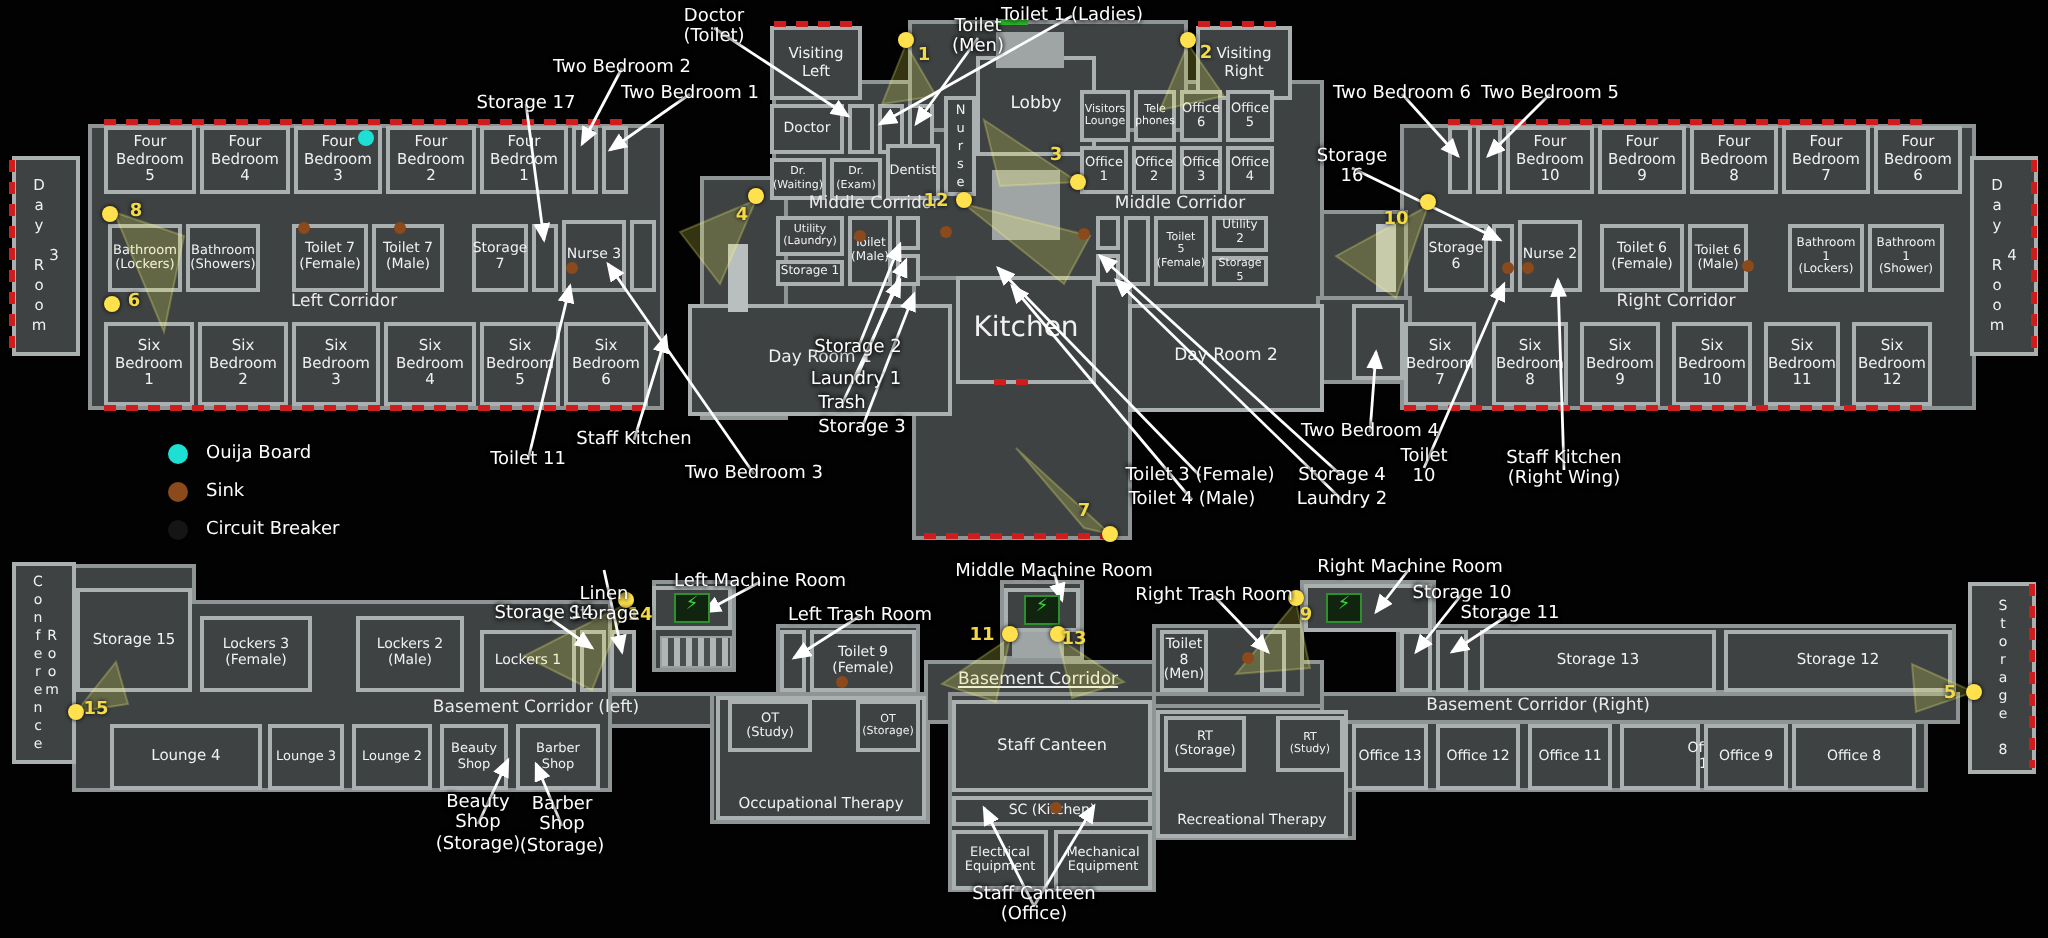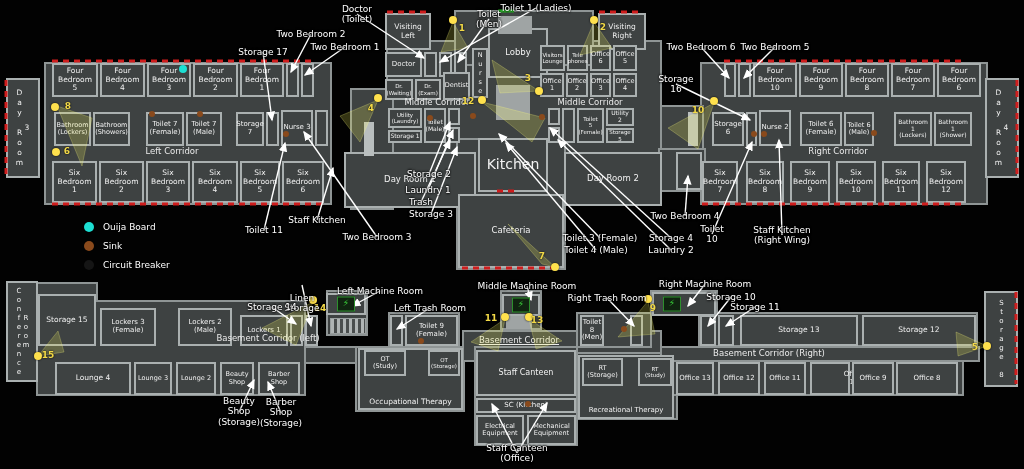--- a/index.html
+++ b/index.html
@@ -230,23 +230,20 @@
     </div>
     <div class="room" style="left: 424px; top: 108px; width: 22px; height: 35px;">
       <span style="font-size: 6px;">Toilet
 (Male)</span>
     </div>
     <div class="room" style="left: 448px; top: 108px; width: 12px; height: 17px;"></div>
     <div class="room" style="left: 448px; top: 127px; width: 12px; height: 16px;"></div>
     <div class="room" style="left: 478px; top: 138px; width: 70px; height: 54px;">
       <span style="font-size: 14px;">Kitchen</span>
     </div>
-    <div class="room" style="left: 458px; top: 194px; width: 106px; height: 74px;">
-      <span style="font-size: 8.5px;">Cafeteria</span>
-    </div>
     <div class="room" style="left: 548px; top: 108px; width: 12px; height: 17px;"></div>
     <div class="room" style="left: 548px; top: 127px; width: 12px; height: 16px;"></div>
     <div class="room" style="left: 562px; top: 108px; width: 13px; height: 35px;"></div>
     <div class="room" style="left: 577px; top: 108px; width: 27px; height: 35px;">
       <span style="font-size: 5.5px;">Toilet
 5
 (Female)</span>
     </div>
     <div class="room" style="left: 606px; top: 108px; width: 28px; height: 18px;">
       <span style="font-size: 6px;">Utility
@@ -463,21 +460,21 @@
     <div class="shaft" style="left: 364px; top: 122px; width: 10px; height: 34px;"></div>
     <div class="shaft" style="left: 688px; top: 112px; width: 10px; height: 34px;"></div>
     <div class="stairs" style="left: 330px; top: 318px; width: 36px; height: 16px;"></div>
     <div class="elev" style="left: 498px; top: 16px; width: 34px; height: 18px;"></div>
     <div class="elev" style="left: 496px; top: 85px; width: 34px; height: 35px;"></div>
     <div class="elev" style="left: 506px; top: 316px; width: 26px; height: 13px;"></div>
     <div class="corr" style="left: 172px; top: 151px;">Left Corridor</div>
     <div class="corr" style="left: 437px; top: 102px;">Middle Corridor</div>
     <div class="corr" style="left: 590px; top: 102px;">Middle Corridor</div>
     <div class="corr" style="left: 838px; top: 151px;">Right Corridor</div>
-    <div class="corr" style="left: 268px; top: 338px;">Basement Corridor (left)</div>
+    <div class="corr" style="left: 268px; top: 354px;">Basement Corridor (left)</div>
     <div class="corr" style="left: 519px; top: 340px; text-decoration: underline;">Basement Corridor</div>
     <div class="corr" style="left: 769px; top: 353px;">Basement Corridor (Right)</div>
     <svg class="overlay" width="1024" height="469">
       <defs>
         <marker id="ah" markerWidth="8" markerHeight="8" refX="6" refY="3" orient="auto">
           <path d="M0,0 L7,3 L0,6 z" fill="#ffffff"></path>
         </marker>
       </defs>
       <polygon points="453,22 441,52 468,48" fill="rgba(255,255,90,0.20)" stroke="rgba(255,255,130,0.25)"></polygon>
       <polygon points="594,22 580,55 612,48" fill="rgba(255,255,90,0.20)" stroke="rgba(255,255,130,0.25)"></polygon>

